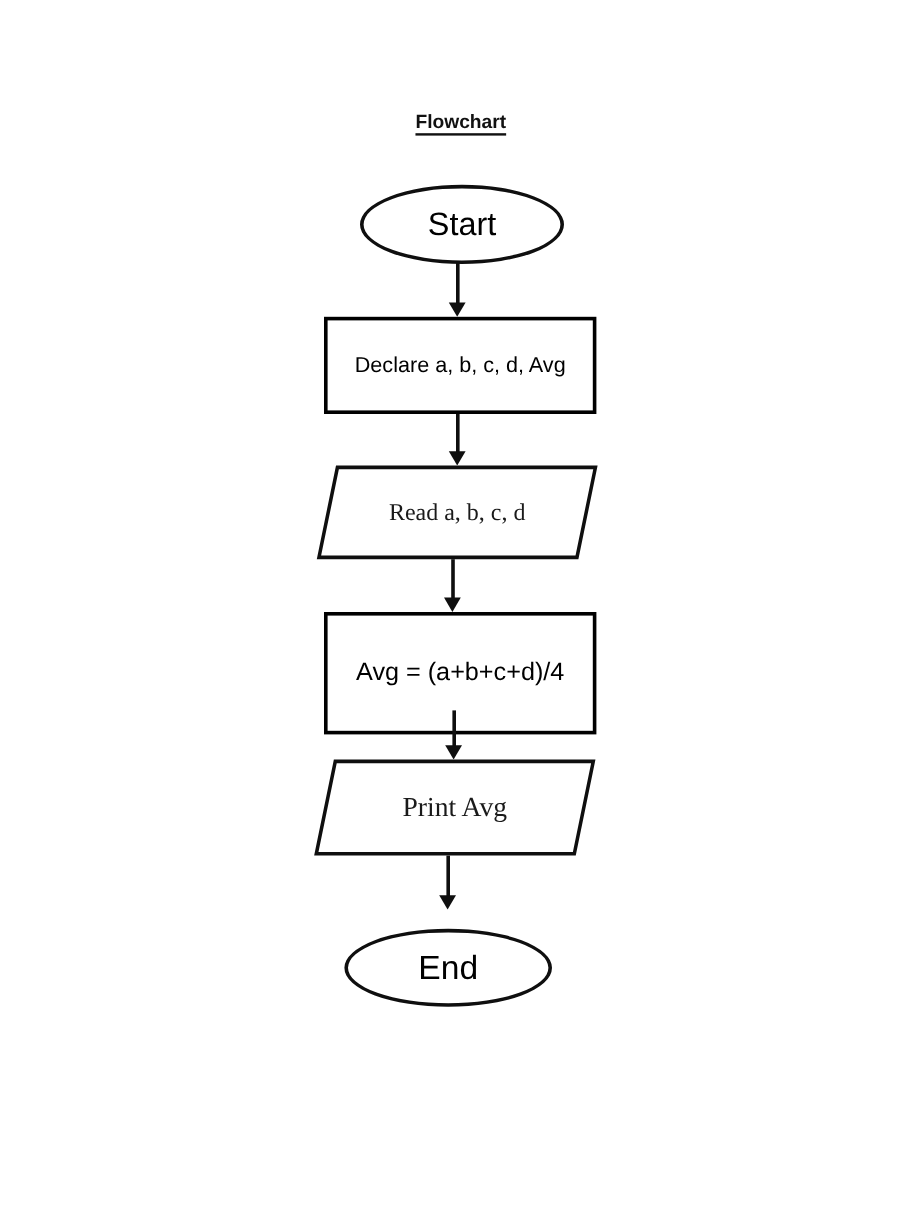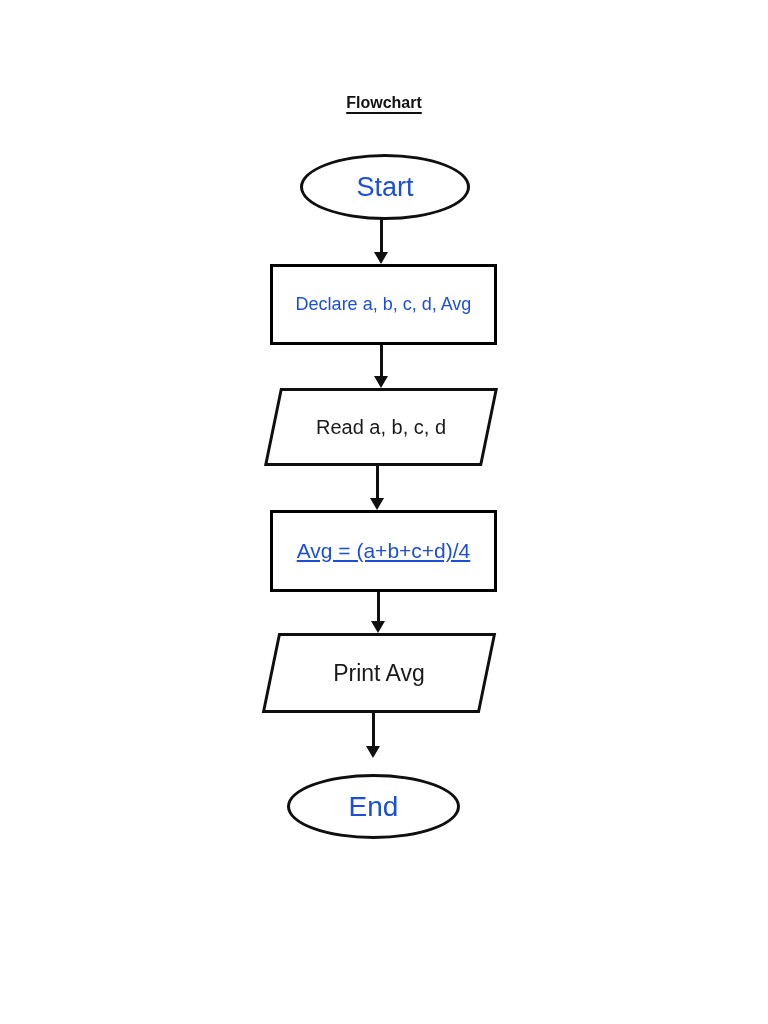--- a/index.html
+++ b/index.html
@@ -25,54 +25,55 @@
     text-underline-offset: 4px;
     color: #111111;
   }
   .node {
     position: absolute;
     box-sizing: border-box;
     display: flex;
     align-items: center;
     justify-content: center;
     text-align: center;
-    color: #1d4ed8;
+    color: #000000;
   }
   .terminator {
     border: 3px solid #0f0f0f;
     border-radius: 50%;
     background: #ffffff;
   }
   .process {
     border: 3px solid #000000;
     background: #ffffff;
   }
   #node-start { left: 300px; top: 154px; width: 170px; height: 66px; font-size: 27px; }
   #node-end   { left: 287px; top: 774px; width: 173px; height: 65px; font-size: 28px; }
   #node-declare { left: 270px; top: 264px; width: 227px; height: 81px; font-size: 18px; }
-  #node-avg     { left: 270px; top: 510px; width: 227px; height: 82px; font-size: 21px; text-decoration: underline; }
+  #node-avg     { left: 270px; top: 510px; width: 227px; height: 102px; font-size: 21px; }
   .io { position: absolute; }
   .io .io-shape {
     position: absolute;
     top: 0;
     left: 8px;
     width: 218px;
     height: 100%;
     border: 3px solid #0f0f0f;
     background: #ffffff;
     transform: skewX(-11.6deg);
     box-sizing: border-box;
   }
   .io .io-label {
     position: absolute;
     inset: 0;
     display: flex;
     align-items: center;
     justify-content: center;
     text-align: center;
+    font-family: Liberation Serif, serif;
   }
   #node-read  { left: 264px; top: 388px; width: 234px; height: 78px; font-size: 20px; }
   #node-print { left: 262px; top: 633px; width: 234px; height: 80px; font-size: 23px; }
   .arrow { position: absolute; width: 16px; }
   .arrow .stem {
     position: absolute;
     left: 6.5px;
     top: 0;
     bottom: 9px;
     width: 3px;

